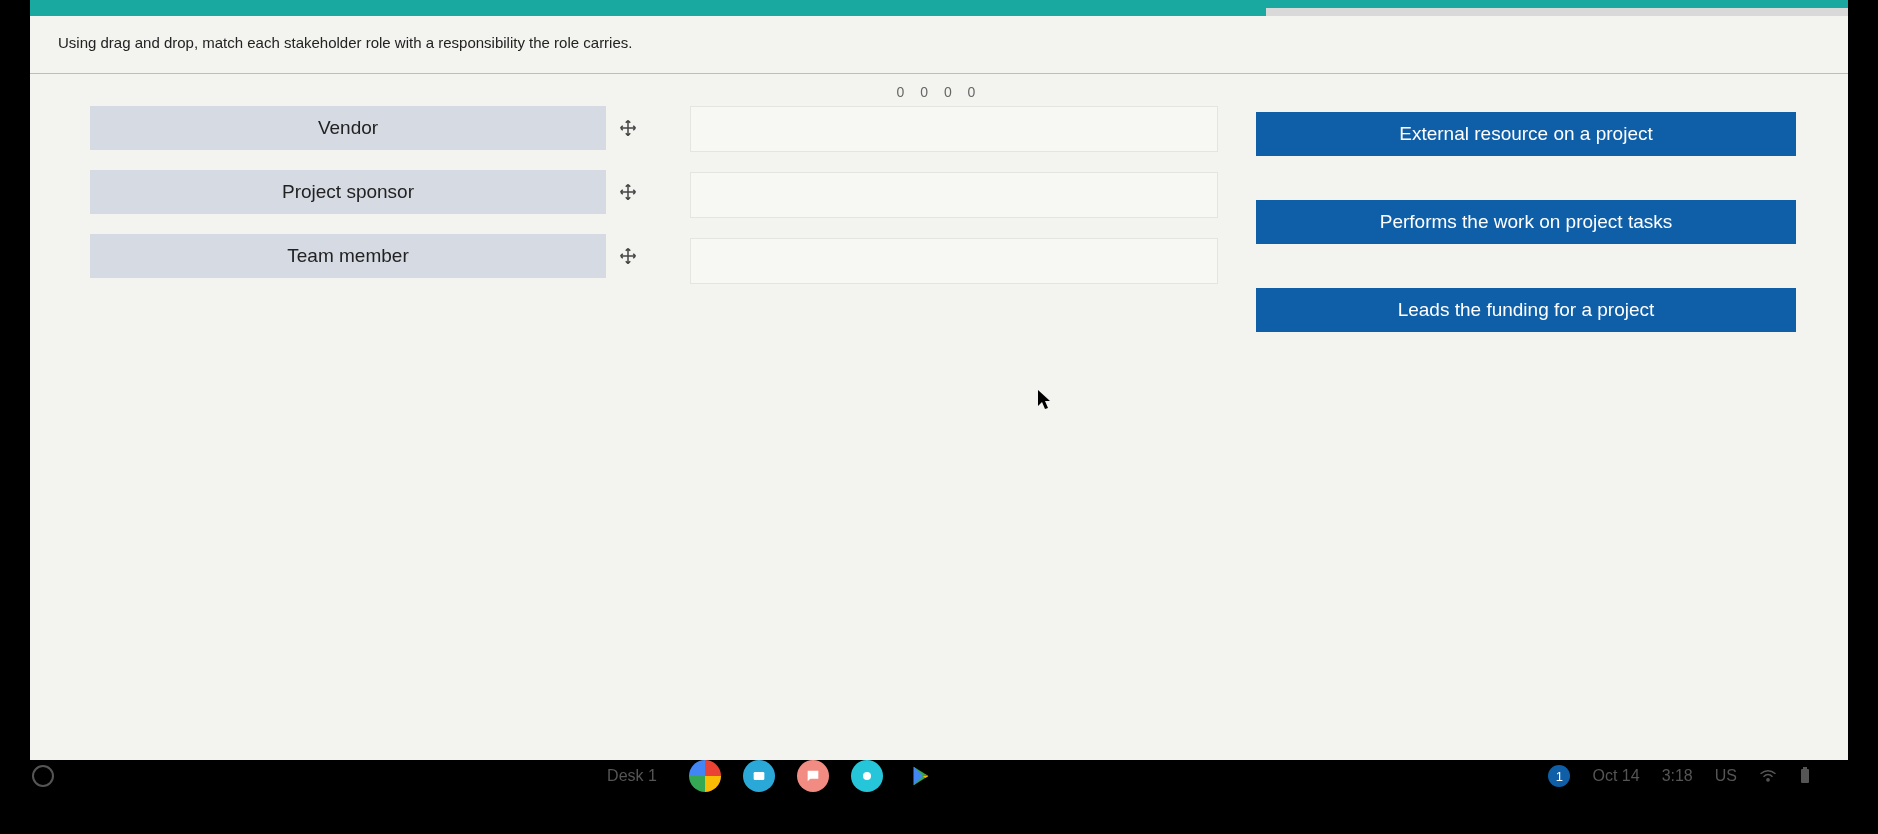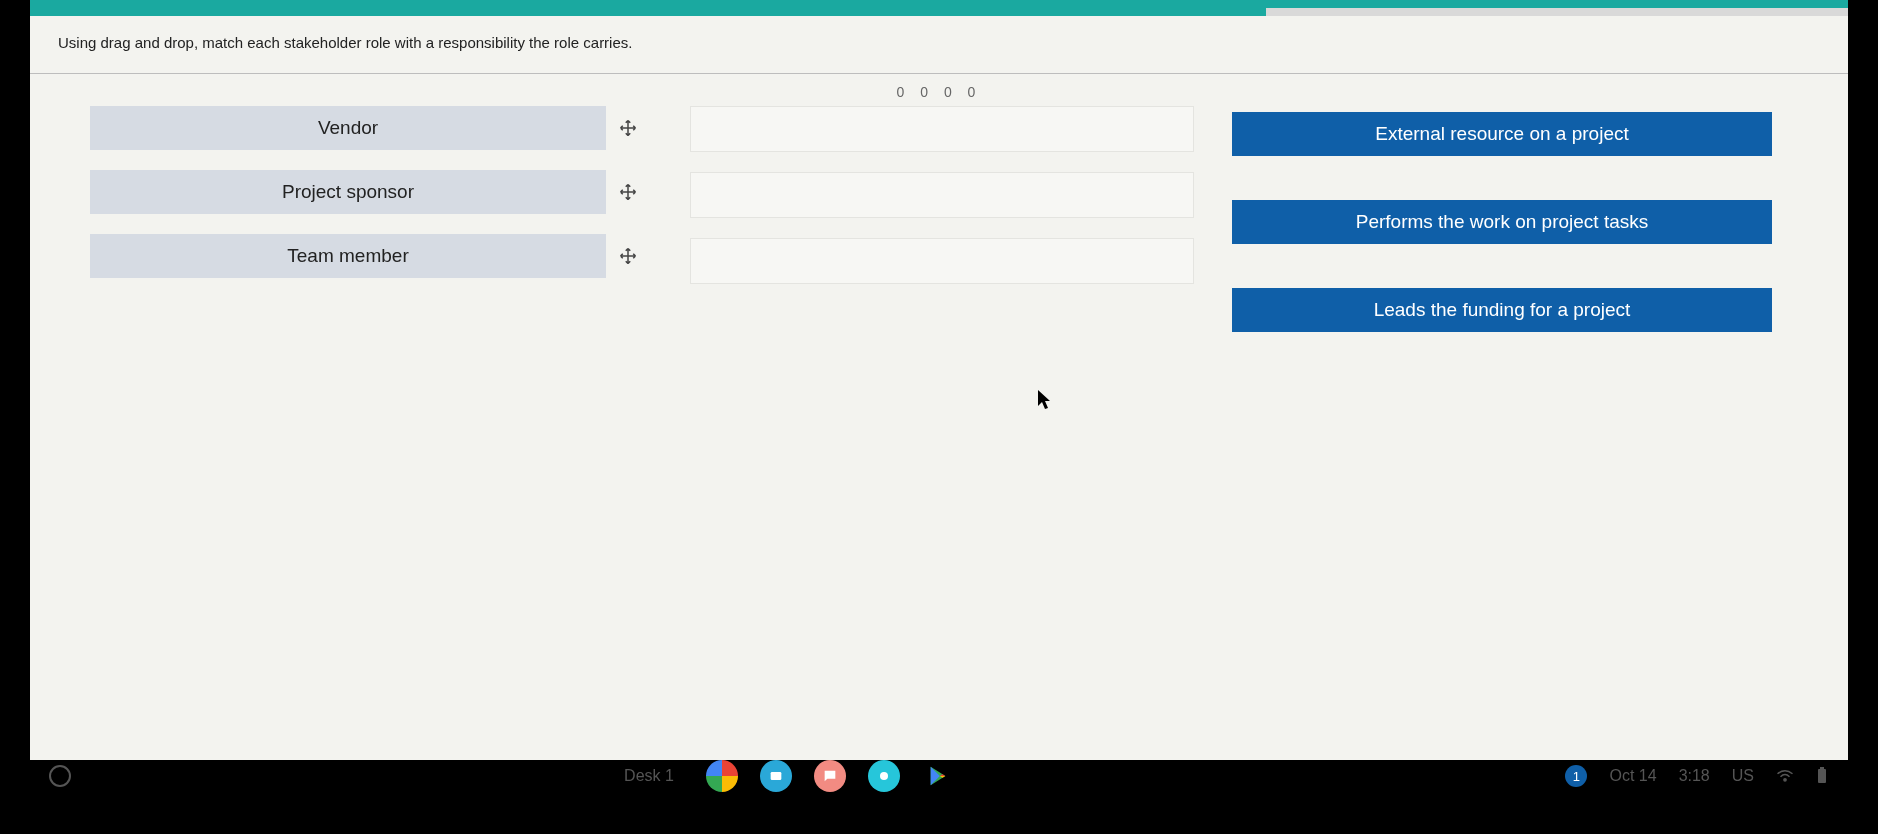--- a/index.html
+++ b/index.html
@@ -2,32 +2,32 @@
 <html><head>
 <meta charset="utf-8">
 <style>
   html,body{margin:0;padding:0;width:1878px;height:834px;background:#000;font-family:Arial,Helvetica,sans-serif;overflow:hidden;}
   .screen{position:absolute;left:30px;top:0;width:1818px;height:760px;background:#f3f3ef;}
   .topbar{width:100%;height:8px;background:#1aa9a0;}
   .progress{width:100%;height:8px;background:#d9d9d9;}
   .progress-fill{height:100%;width:68%;background:#1aa9a0;}
   .question{padding:18px 28px 22px 28px;font-size:15px;color:#222;border-bottom:1px solid #bdbdbd;}
   .score{text-align:center;color:#666;font-size:14px;letter-spacing:6px;padding:10px 0 6px 0;}
-  .matching-area{display:flex;padding:0 76px 0 60px;gap:40px;}
+  .matching-area{display:flex;padding:0 52px 0 60px;gap:40px;}
   .left-col{flex:0 0 560px;}
   .mid-col{flex:1;}
   .right-col{flex:0 0 540px;padding-top:6px;}
   .drag-row{display:flex;align-items:center;margin-bottom:20px;}
   .drag-item{flex:1;height:44px;background:#d6dbe3;display:flex;align-items:center;justify-content:center;color:#222;font-size:19px;cursor:move;}
   .drag-handle{width:44px;height:44px;display:flex;align-items:center;justify-content:center;color:#444;cursor:move;}
   .drop-target{width:100%;height:44px;background:#f7f7f4;border:1px solid #e4e4e0;margin-bottom:20px;}
   .answer{height:44px;background:#0f5fa8;color:#fff;display:flex;align-items:center;justify-content:center;font-size:19px;margin-bottom:44px;cursor:default;}
   .answer.first{margin-bottom:44px;}
   
-  .taskbar{position:absolute;left:30px;bottom:34px;width:1818px;height:48px;display:flex;align-items:center;color:#555;font-size:16px;}
+  .taskbar{position:absolute;left:13px;bottom:34px;width:1818px;height:48px;display:flex;align-items:center;color:#555;font-size:16px;}
   .tb-left{flex:0 0 60px;display:flex;justify-content:center;}
   .tb-center{flex:1;display:flex;justify-content:center;align-items:center;gap:22px;}
   .tb-right{flex:0 0 340px;display:flex;justify-content:flex-end;align-items:center;gap:22px;padding-right:20px;}
   .tb-icon{width:32px;height:32px;border-radius:50%;display:flex;align-items:center;justify-content:center;color:#fff;font-size:16px;}
   .desk-label{color:#555;margin-right:10px;}
   .circle-o{width:18px;height:18px;border:2px solid #555;border-radius:50%;}
   .notif-badge{width:22px;height:22px;border-radius:50%;background:#0f5fa8;color:#fff;font-size:13px;display:flex;align-items:center;justify-content:center;}
   .cursor{position:absolute;left:1038px;top:390px;pointer-events:none;}
   svg{display:block;}
 </style>

